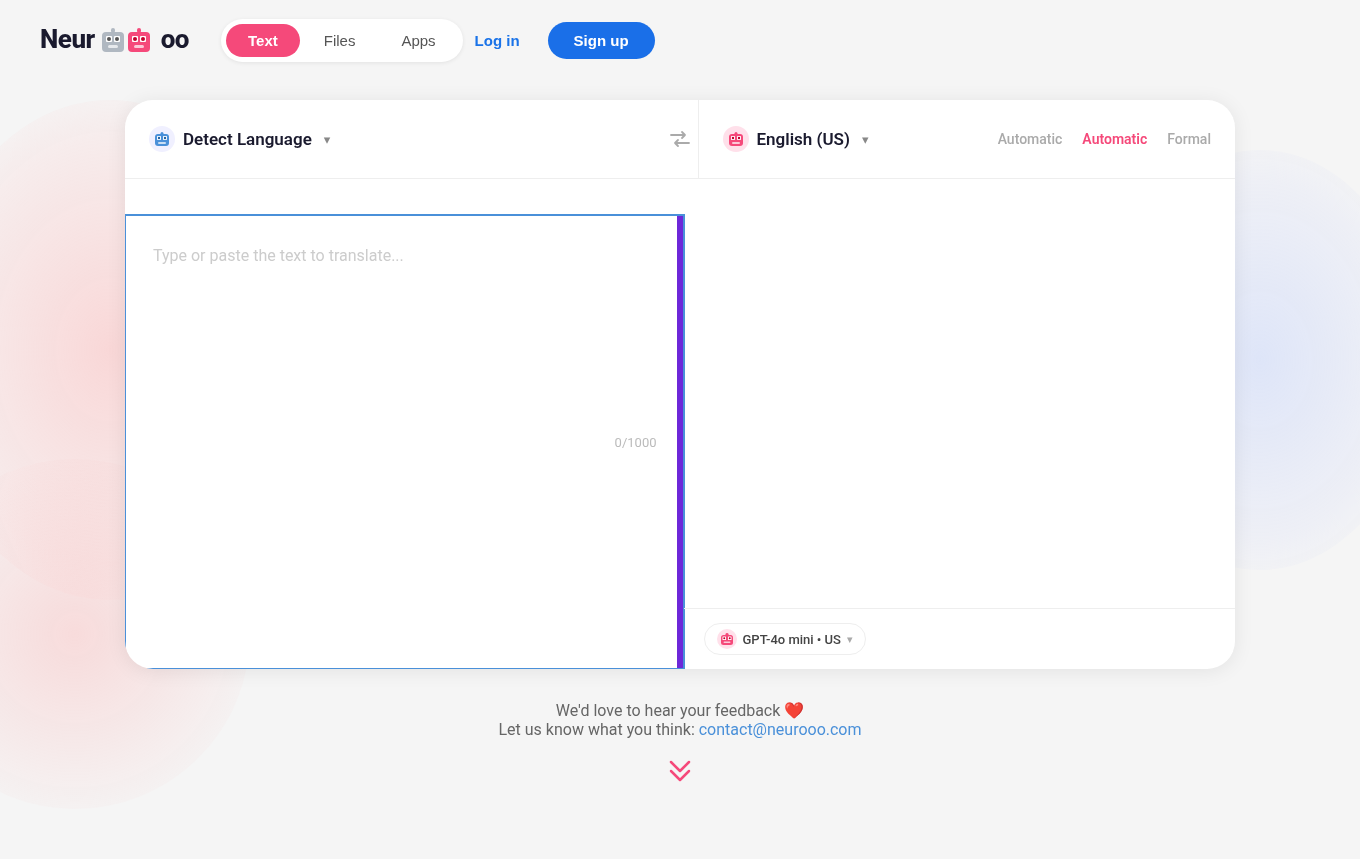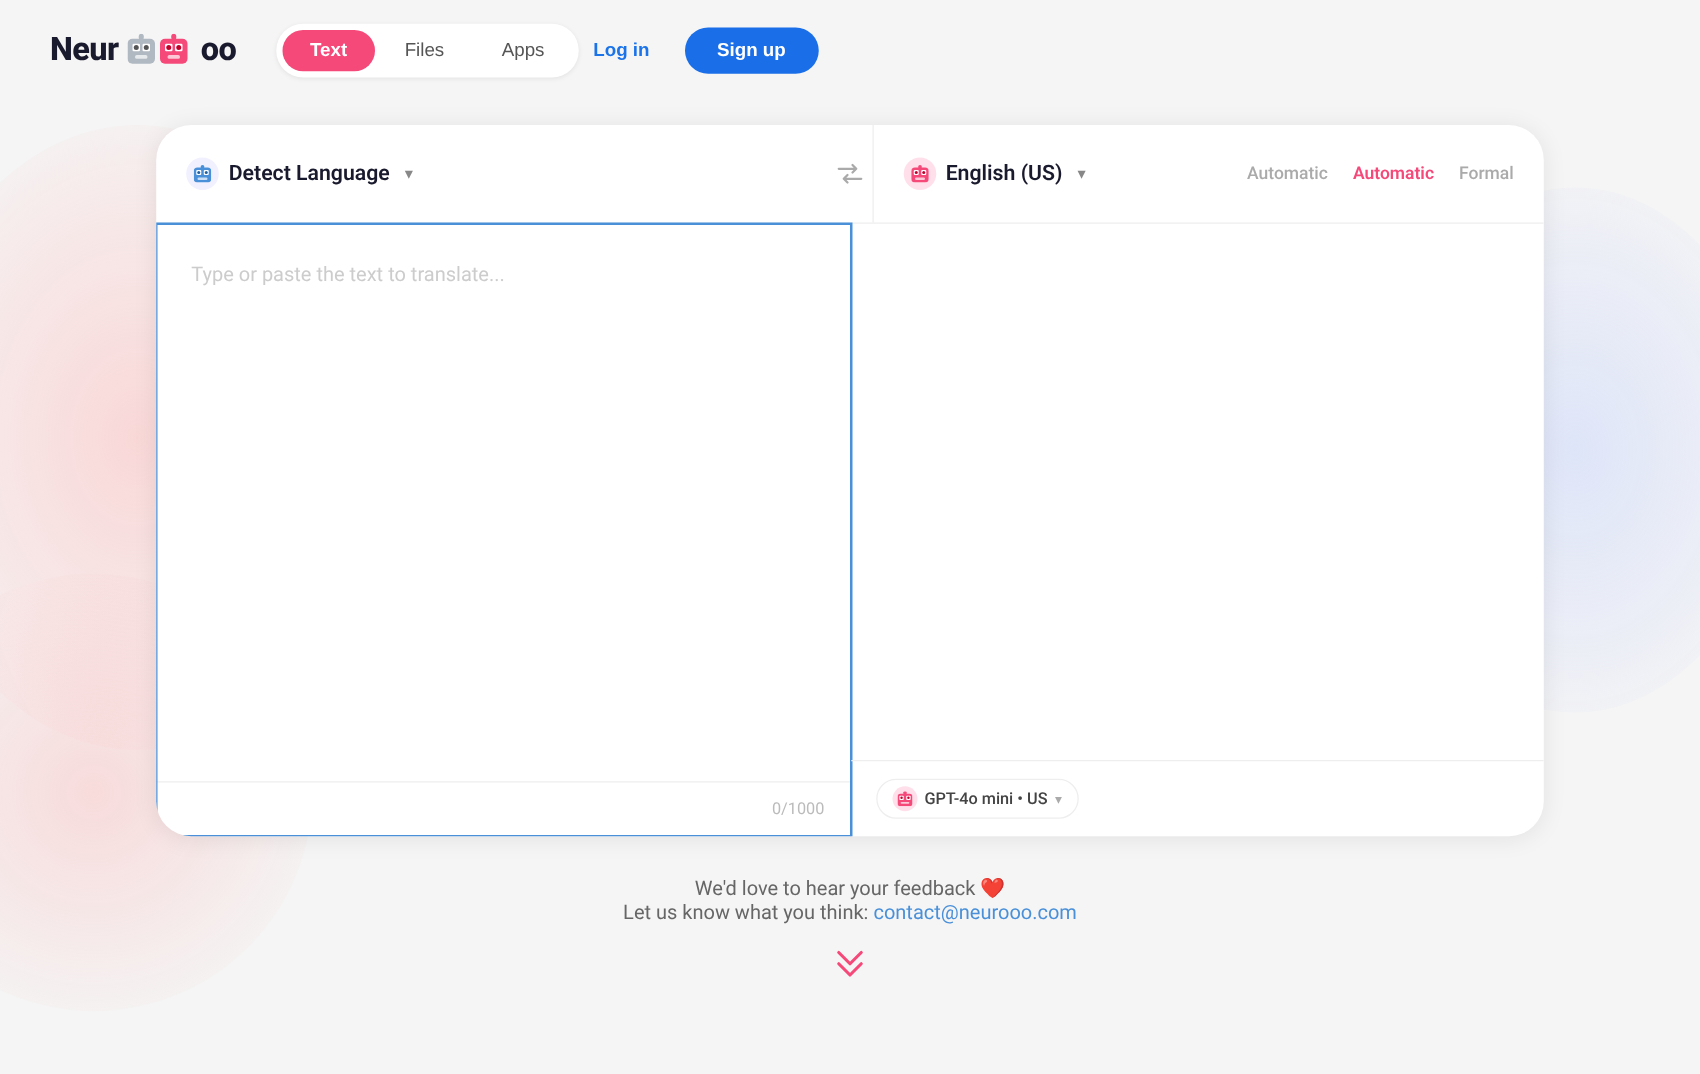--- a/index.html
+++ b/index.html
@@ -327,25 +327,26 @@
       max-width: 1110px;
       background: white;
       border-radius: 28px;
       box-shadow: 0 2px 20px rgba(0,0,0,0.08);
       overflow: hidden;
     }
 
     
     .panel-left-wrap {
       flex: 1;
-      border-right: 1px solid #6d28d9;
-      display: flex;
-      flex-direction: column;
+      border-right: 7px solid #6d28d9;
+      display: flex;
+      flex-direction: row;
       outline: 2.5px solid #4a90d9;
       outline-offset: -1px;
+      margin-top: 36px;
     }
   </style>
 </head>
 <body>
 
 <div class="bg-blobs">
   <div class="blob-pink-left"></div>
   <div class="blob-blue-right"></div>
   <div class="blob-pink-bottom-left"></div>
 </div>

